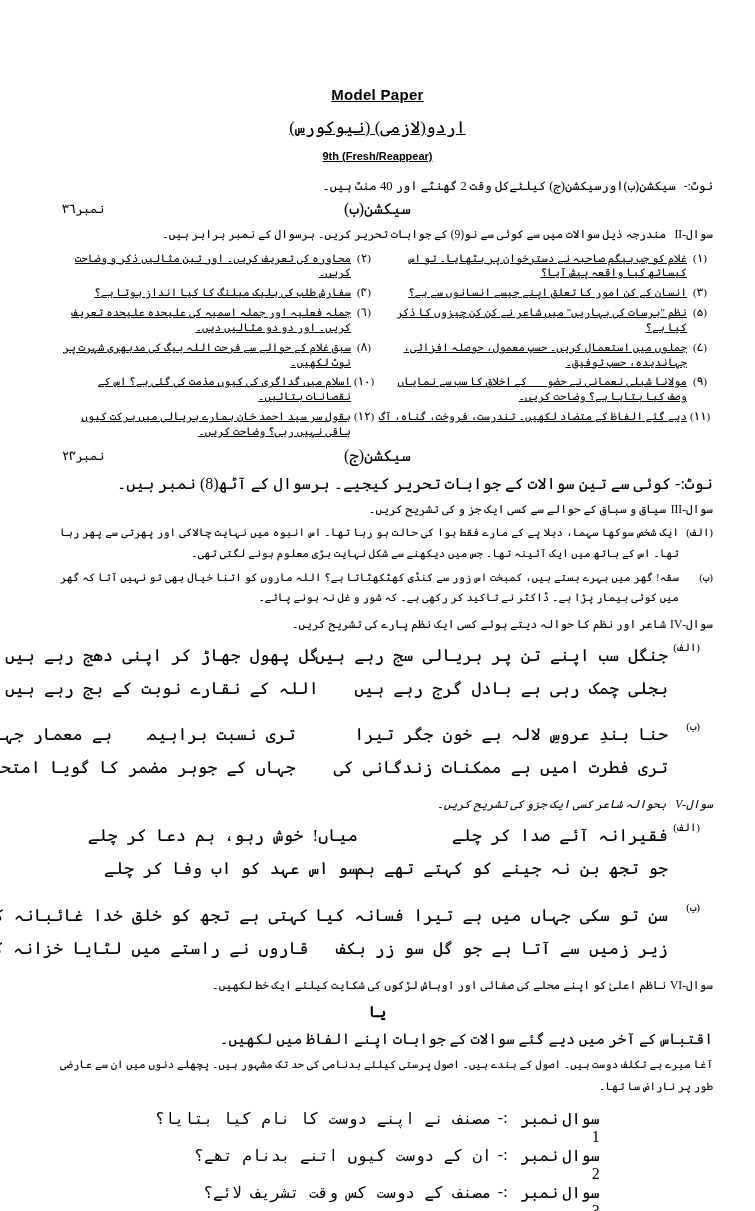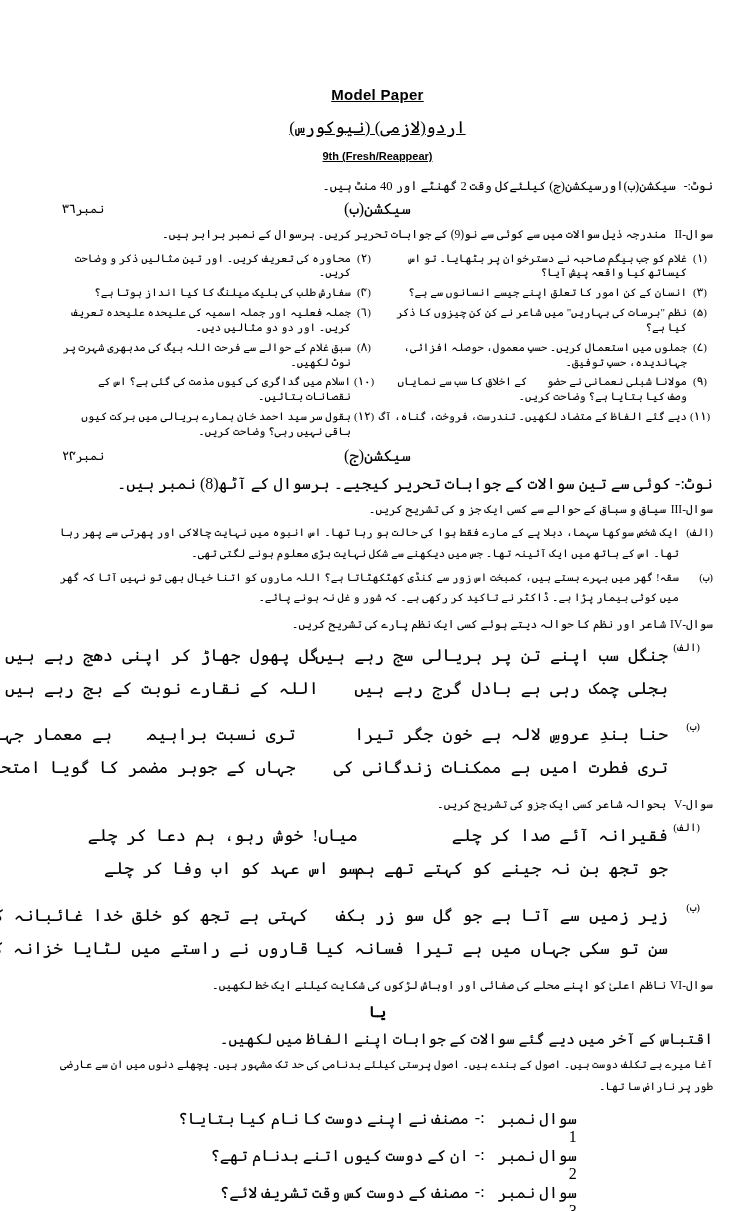--- a/index.html
+++ b/index.html
@@ -107,20 +107,21 @@
   }
   .bq-num {
     width: 26px;
     text-align: center;
     white-space: nowrap;
     font-size: 10.5px;
   }
   .bq-text {
     text-align: right;
     padding-left: 6px;
+    text-decoration: underline;
   }
 
   
   .q-head {
     margin-top: 9px;
     padding-right: 42px;
     font-size: 11.5px;
     direction: rtl;
     text-align: right;
   }
@@ -225,20 +226,21 @@
     text-align: right;
     flex: none;
   }
   .tail-dash {
     width: 22px;
     text-align: center;
     flex: none;
   }
   .tail-text {
     text-align: center;
+    font-family: Liberation Mono, monospace;
   }
   .tail-wrap {
     margin-top: 12px;
     display: flex;
     justify-content: center;
   }
   .tail-inner { direction: rtl; }
 </style>
 </head>
 <body>
@@ -367,21 +369,21 @@
           <div class="poem-line">تری فطرت امیں ہے ممکنات زندگانی کی</div>
         </div>
         <div class="poem-col second">
           <div class="poem-line">تری نسبت براہیمیؑ ہے معمار جہاں تو ہے!</div>
           <div class="poem-line">جہاں کے جوہر مضمر کا گویا امتحاں تو ہے!</div>
         </div>
       </div>
     </div>
   </div>
 
-  <div class="q-head" style="margin-top:4px;">
+  <div class="q-head" style="margin-top:4px;font-style:italic;">
     <span class="q-label">سوال-V</span>
     <span>بحوالہ شاعر کسی ایک جزو کی تشریح کریں۔</span>
   </div>
 
   <div class="poem-rows">
     <div class="poem-couplet">
       <div class="poem-part">(الف)</div>
       <div class="poem-cols">
         <div class="poem-col first">
           <div class="poem-line">فقیرانہ آئے صدا کر چلے</div>
@@ -391,22 +393,22 @@
           <div class="poem-line">میاں! خوش رہو، ہم دعا کر چلے</div>
           <div class="poem-line">سو اس عہد کو اب وفا کر چلے</div>
         </div>
       </div>
     </div>
 
     <div class="poem-couplet">
       <div class="poem-part">(ب)</div>
       <div class="poem-cols">
         <div class="poem-col first">
+          <div class="poem-line">سن تو سکی جہاں میں ہے تیرا فسانہ کیا</div>
           <div class="poem-line">زیر زمیں سے آتا ہے جو گل سو زر بکف</div>
-          <div class="poem-line">سن تو سکی جہاں میں ہے تیرا فسانہ کیا</div>
         </div>
         <div class="poem-col second">
           <div class="poem-line">کہتی ہے تجھ کو خلق خدا غائبانہ کیا</div>
           <div class="poem-line">قاروں نے راستے میں لٹایا خزانہ کیا</div>
         </div>
       </div>
     </div>
   </div>
 
   <div class="q-head" style="margin-top:2px;">

